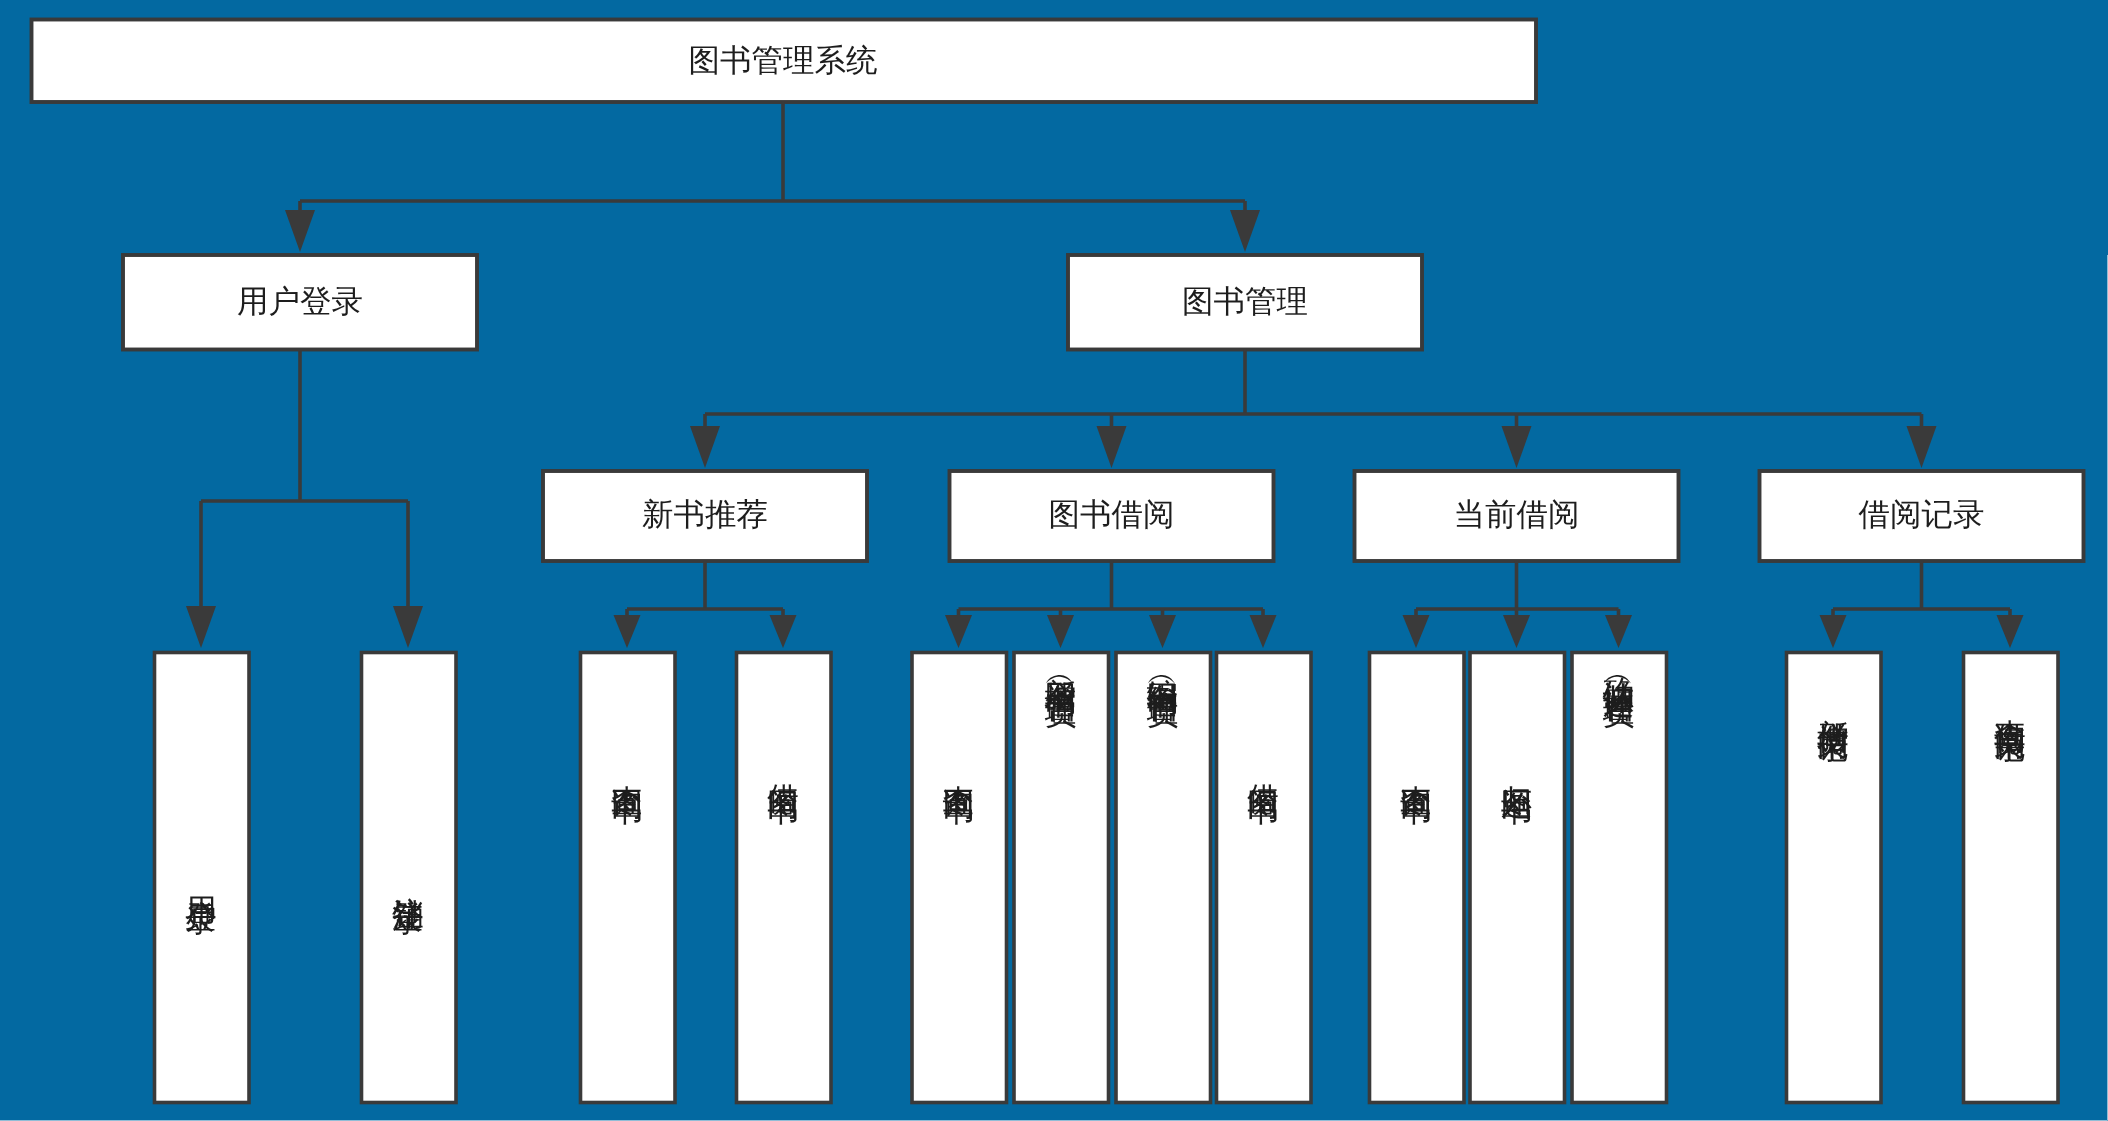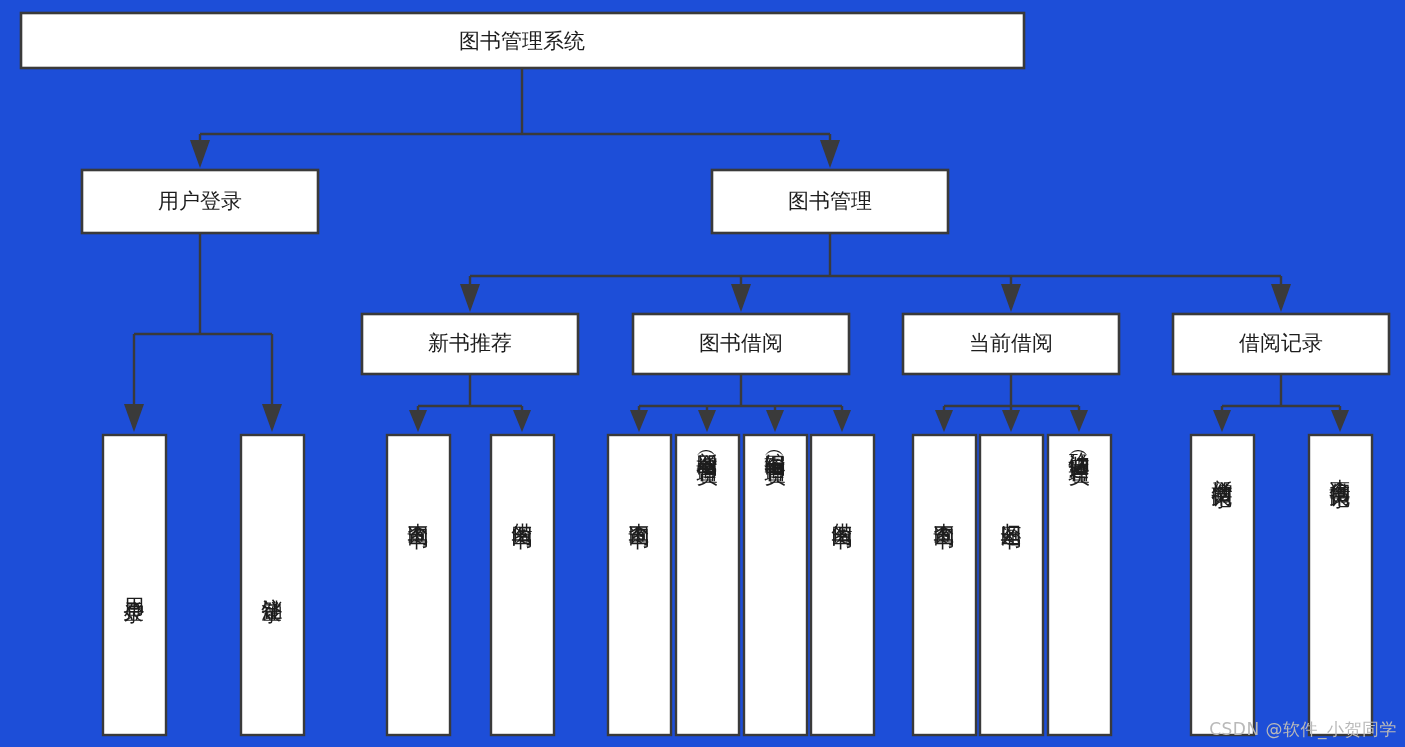--- a/index.html
+++ b/index.html
@@ -11,21 +11,21 @@
   body {
     width: 1405px;
     height: 747px;
     overflow: hidden;
     font-family: "DejaVu Sans", "Liberation Sans", sans-serif;
   }
   #diagram-root {
     position: relative;
     width: 1405px;
     height: 747px;
-    background: #1d4ed8;
+    background: #0369a1;
   }
   svg#flowchart {
     position: absolute;
     left: 0;
     top: 0;
     width: 1405px;
     height: 747px;
     display: block;
   }
   .node-box {
@@ -240,15 +240,14 @@
       <text class="node-label-leaf" x="1222" y="468">新增借阅记录</text>
     </g>
 
     <g>
       <rect class="node-box-thin" x="1309" y="435" width="63" height="300"></rect>
       <text class="node-label-leaf" x="1340" y="468">查询借阅记录</text>
     </g>
 
   </svg>
 
-  <div class="watermark">CSDN @软件_小贺同学</div>
 
 </div>
 
 </body></html>

